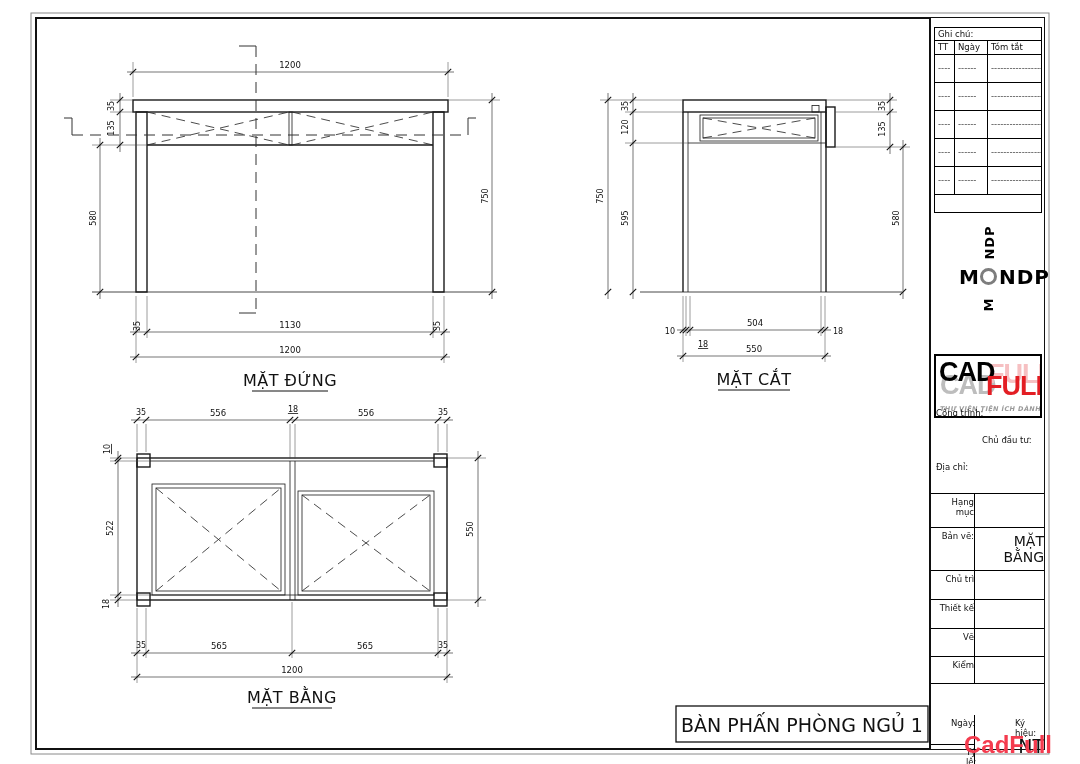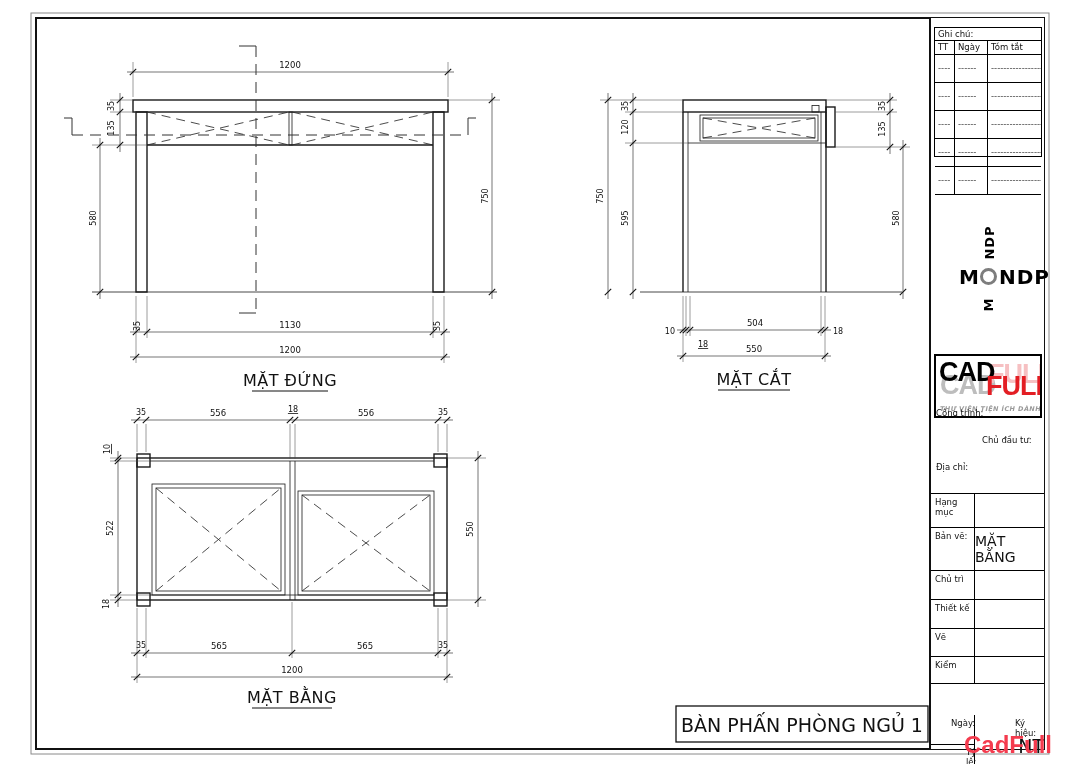--- a/index.html
+++ b/index.html
@@ -15,21 +15,21 @@
   .cut  { stroke:#333; stroke-width:1; stroke-dasharray:11 7; fill:none; }
   .cuth { stroke:#333; stroke-width:1; fill:none; }
   text.d  { font-size:8.5px; }
   text.ds { font-size:8px; }
   text.vt { font-size:16px; letter-spacing:0.5px; }
   text.bt { font-size:19px; }
 
   
   .tb { position:absolute; left:929px; top:18px; width:115px; height:731px;
         border-left:2px solid #111; font-size:8.5px; color:#111; background:#fff; }
-  .notes { position:absolute; left:3px; top:9px; right:2px; height:130px; border:1px solid #000; }
+  .notes { position:absolute; left:3px; top:9px; right:2px; height:186px; border:1px solid #000; }
   .notes-h { height:13px; border-bottom:1px solid #000; padding:1px 0 0 3px; }
   .ncols, .nrow { display:flex; }
   .ncols > div { border-bottom:1px solid #000; padding:1px 0 0 3px; height:14px; }
   .nrow  > div { border-bottom:1px solid #000; padding:8px 0 0 3px; height:28px; color:#444;
                  overflow:hidden; white-space:nowrap; }
   .c1 { width:20px; border-right:1px solid #000; }
   .c2 { width:33px; border-right:1px solid #000; }
   .c3 { flex:1; }
   .brand { position:absolute; left:0; top:195px; width:100%; height:125px; }
   .ring { position:absolute; left:49px; top:55px; width:17px; height:17px;
@@ -48,21 +48,21 @@
   .cad-sh  { left:4px; top:14px; color:#bdbdbd; }
   .cad-mn  { left:3px; top:1px;  color:#000; }
   .full-sh { left:52px; top:3px;  color:#f6c0c2; }
   .full-mn { left:50px; top:15px; color:#e31e24; }
   .tagline { position:absolute; left:4px; bottom:3px; font-size:6.5px; font-style:italic;
              font-weight:bold; color:#9a9a9a; letter-spacing:0.4px; white-space:nowrap; }
   .owner { position:absolute; left:0; top:384px; width:100%; height:92px; border-bottom:1px solid #000; }
   .owner div { position:absolute; left:5px; }
   .ow1 { top:6px; } .ow2 { top:33px;margin-left:46px; } .ow3 { top:60px; }
   .rows { position:absolute; left:0; top:476px; width:100%; }
-  .trow { display:flex; border-bottom:1px solid #000; }
+  .trow { display:flex; border-bottom:1px solid #000;text-align:right; }
   .trow .lab { width:44px; border-right:1px solid #000; padding:3px 0 0 4px; }
   .trow .val { flex:1; display:flex; align-items:center; justify-content:center; }
   .val-big { font-size:14px; }
   .footer { position:absolute; left:0; top:697px; width:100%; height:51px; display:flex; }
   .f-left { width:44px; border-right:1px solid #000; position:relative; }
   .f-ngay { height:30px; border-bottom:1px solid #000; padding:3px 0 0 20px; }
   .f-tyle { padding:2px 0 0 4px;margin-left:31px; }
   .f-dash { padding:1px 0 0 4px; color:#333; letter-spacing:1px; }
   .f-right { flex:1; position:relative; }
   .f-kh { padding:3px 0 0 4px;margin-left:36px; }

